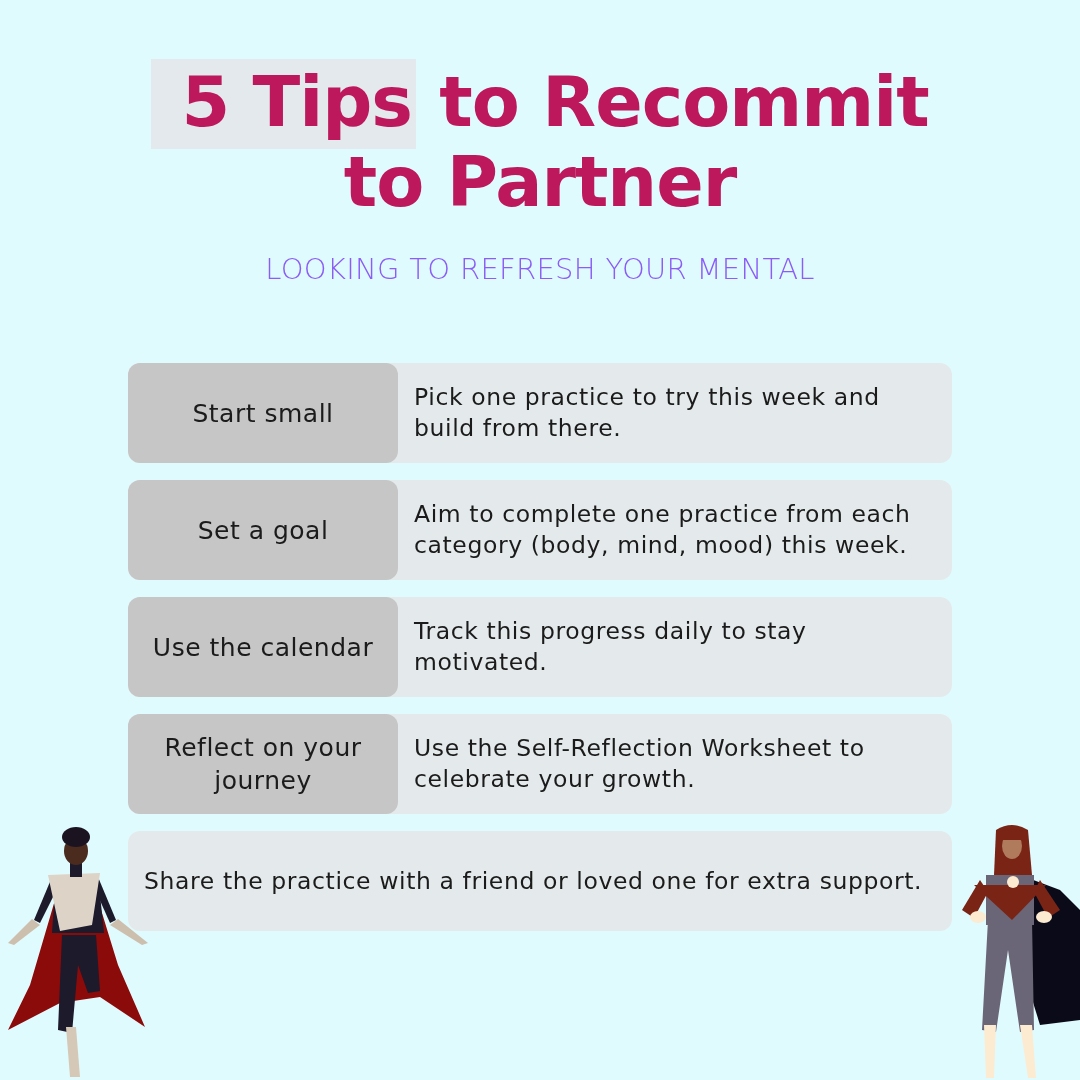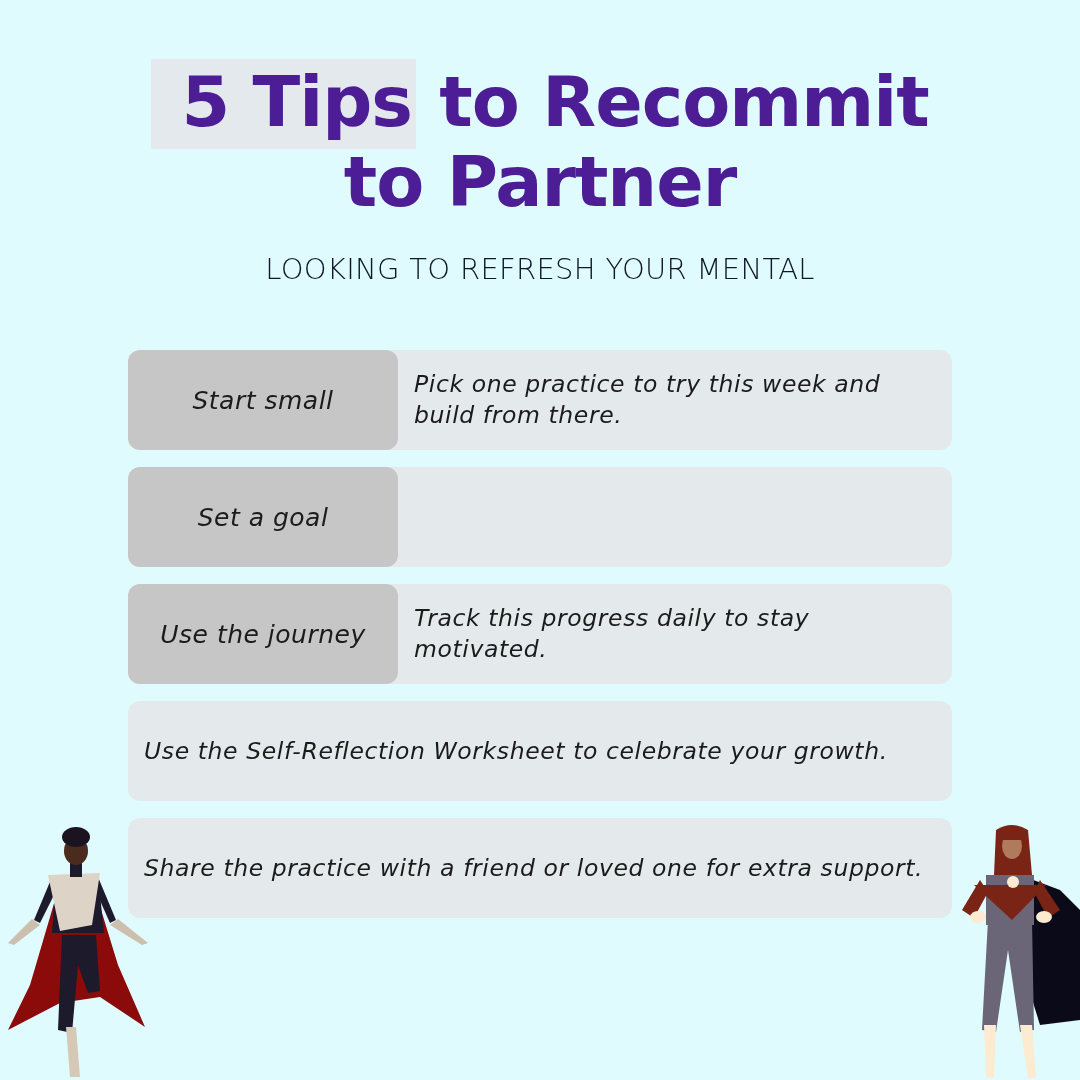--- a/index.html
+++ b/index.html
@@ -12,43 +12,42 @@
     .title-wrap {
       position: absolute;
       left: 0; top: 62px; width: 1080px;
       text-align: center;
     }
     .title {
       font-family: "DejaVu Sans", sans-serif;
       font-weight: bold;
       font-size: 70px;
       line-height: 80px;
-      color: #4c1d95;
+      color: #be185d;
       letter-spacing: -1px;
     }
     .title .hl {
       background: #e3e9ec;
       padding: 2px 4px 6px 30px;
     }
     .subtitle {
       position: absolute;
       left: 0; top: 250px; width: 1080px;
       text-align: center;
       font-family: "DejaVu Sans", sans-serif;
       font-size: 29px;
       line-height: 38px;
-      color: #0f172a;
+      color: #8b5cf6;
       letter-spacing: 0.3px;
       font-weight: 300;
     }
     .tips {
       position: absolute;
-      left: 128px; top: 350px;
+      left: 128px; top: 363px;
       width: 824px;
-      font-style: italic;
     }
     .tip-row {
       height: 100px;
       margin-bottom: 17px;
       background: #e4eaeb;
       border-radius: 12px;
       display: flex;
       align-items: stretch;
     }
     .tip-label {
@@ -95,26 +94,28 @@
   <div>LOOKING TO REFRESH YOUR MENTAL</div>
 </div>
 
 <div class="tips">
   <div class="tip-row">
     <div class="tip-label">Start small</div>
     <div class="tip-desc">Pick one practice to try this week and build from there.</div>
   </div>
   <div class="tip-row">
     <div class="tip-label">Set a goal</div>
+    <div class="tip-desc">Aim to complete one practice from each category (body, mind, mood) this week.</div>
   </div>
   <div class="tip-row">
-    <div class="tip-label">Use the journey</div>
+    <div class="tip-label">Use the calendar</div>
     <div class="tip-desc">Track this progress daily to stay motivated.</div>
   </div>
   <div class="tip-row">
+    <div class="tip-label">Reflect on your journey</div>
     <div class="tip-desc">Use the Self-Reflection Worksheet to celebrate your growth.</div>
   </div>
   <div class="tip-row">
     <div class="tip-desc">Share the practice with a friend or loved one for extra support.</div>
   </div>
 </div>
 
 <div class="hero hero-left">
   <svg width="160" height="265" viewBox="0 0 160 265">
 

